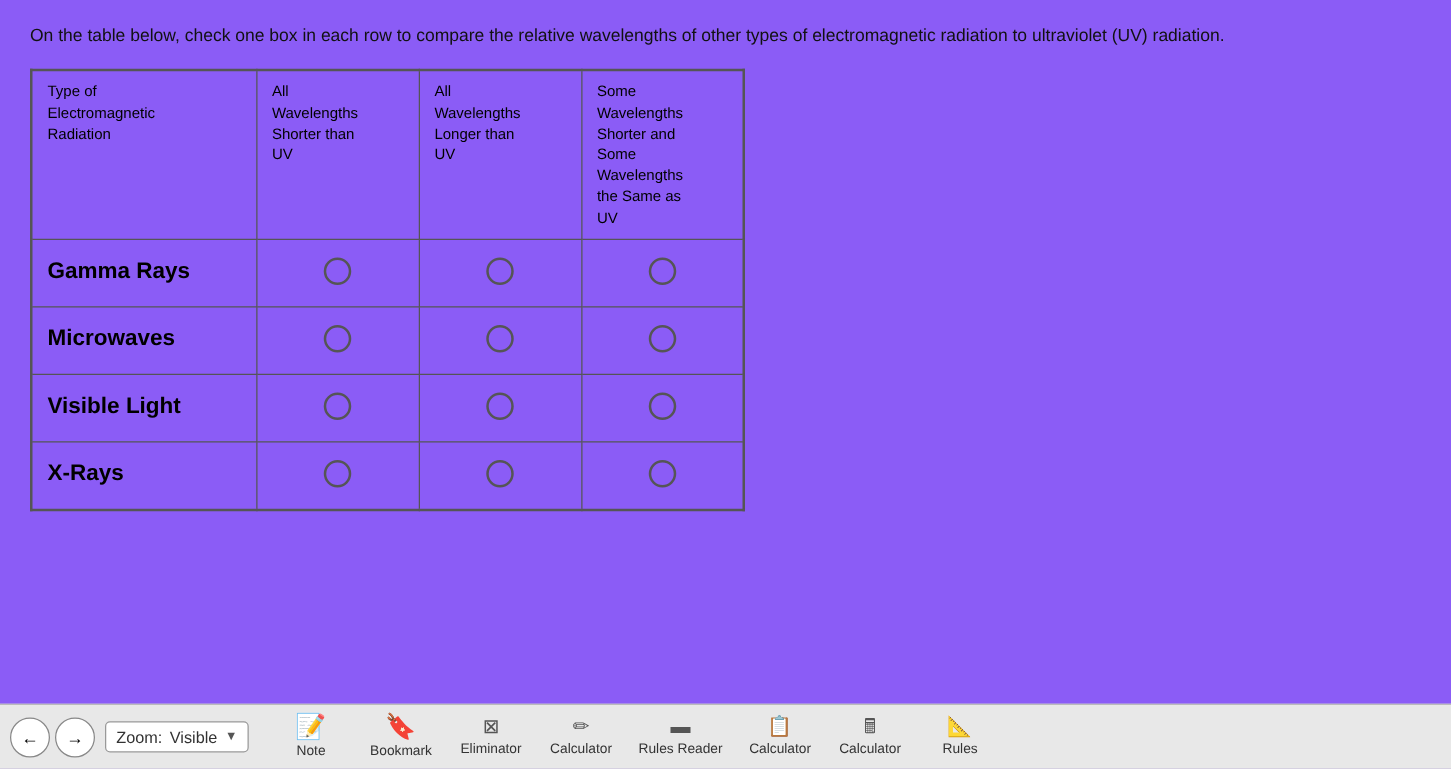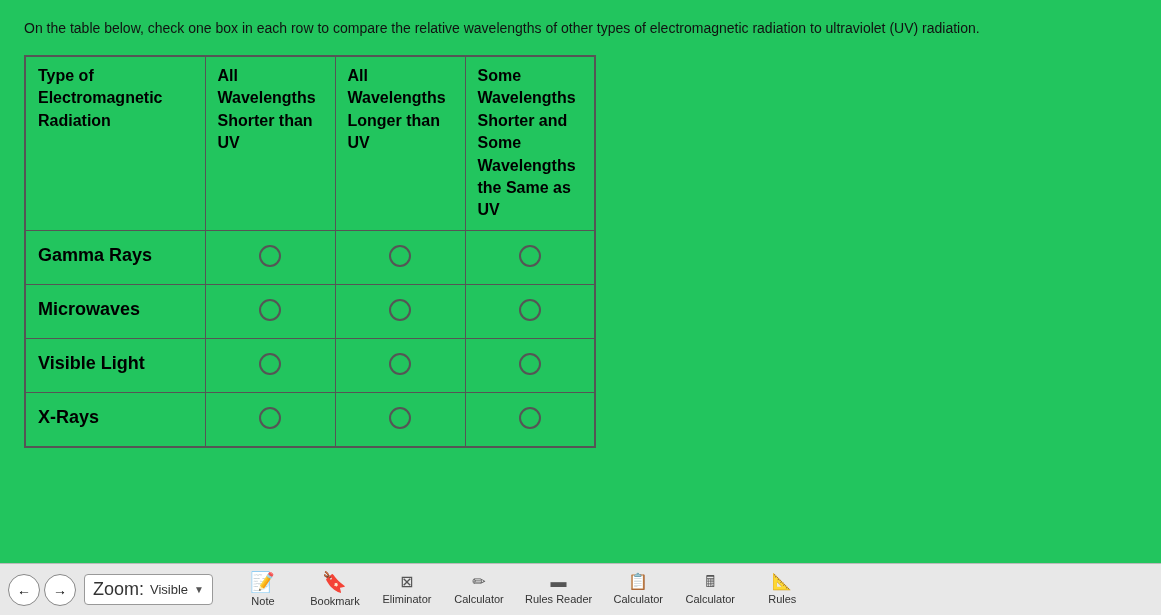--- a/index.html
+++ b/index.html
@@ -6,21 +6,21 @@
     body {
       background: #d0d0d0;
       font-family: Arial, sans-serif;
       font-size: 14px;
       width: 1161px;
       height: 615px;
       overflow: hidden;
       position: relative;
     }
     .main-content {
-      background: #22c55e;
+      background: #8b5cf6;
       padding: 18px 24px 0 24px;
       width: 100%;
       height: 580px;
     }
     .instructions {
       font-size: 14px;
       line-height: 1.5;
       margin-bottom: 16px;
       color: #111;
     }
@@ -30,22 +30,22 @@
     table {
       border-collapse: collapse;
       border: 2px solid #555;
     }
     table td, table th {
       border: 1.5px solid #555;
       padding: 8px 12px;
       vertical-align: top;
     }
     .header-cell {
-      font-weight: bold;
-      font-size: 16px;
+      font-weight: normal;
+      font-size: 12px;
       line-height: 1.4;
       min-width: 110px;
     }
     .header-cell.type-col {
       min-width: 180px;
     }
     .header-cell.wavelength-col {
       min-width: 130px;
     }
     .data-row td:first-child {
@@ -98,21 +98,21 @@
       margin-left: 4px;
       background: #fff;
       border: 1px solid #999;
       border-radius: 4px;
       padding: 4px 8px;
       font-size: 13px;
       gap: 6px;
       cursor: pointer;
     }
     .zoom-label {
-      font-size: 18px;
+      font-size: 13px;
       color: #333;
     }
     .zoom-value {
       font-size: 13px;
       color: #333;
     }
     .zoom-chevron {
       font-size: 10px;
       color: #555;
     }

